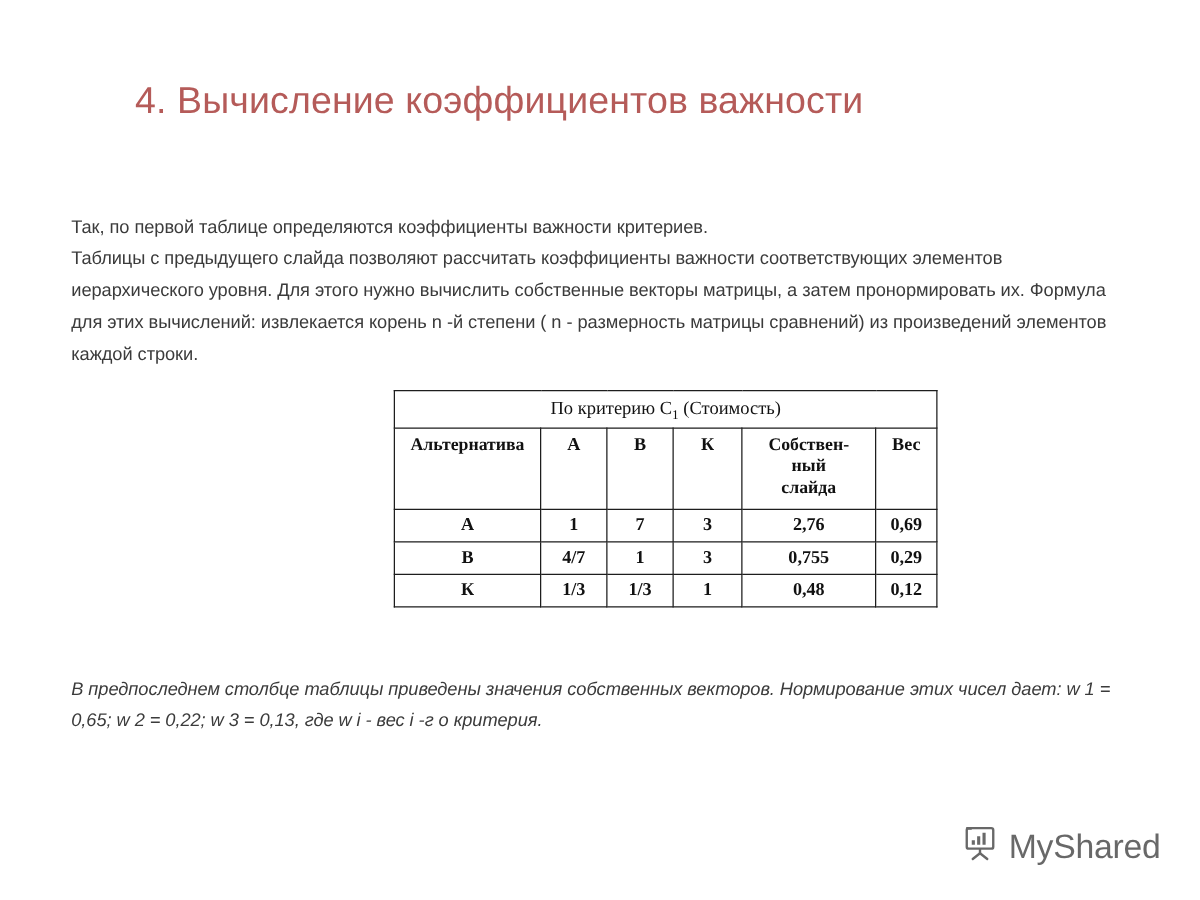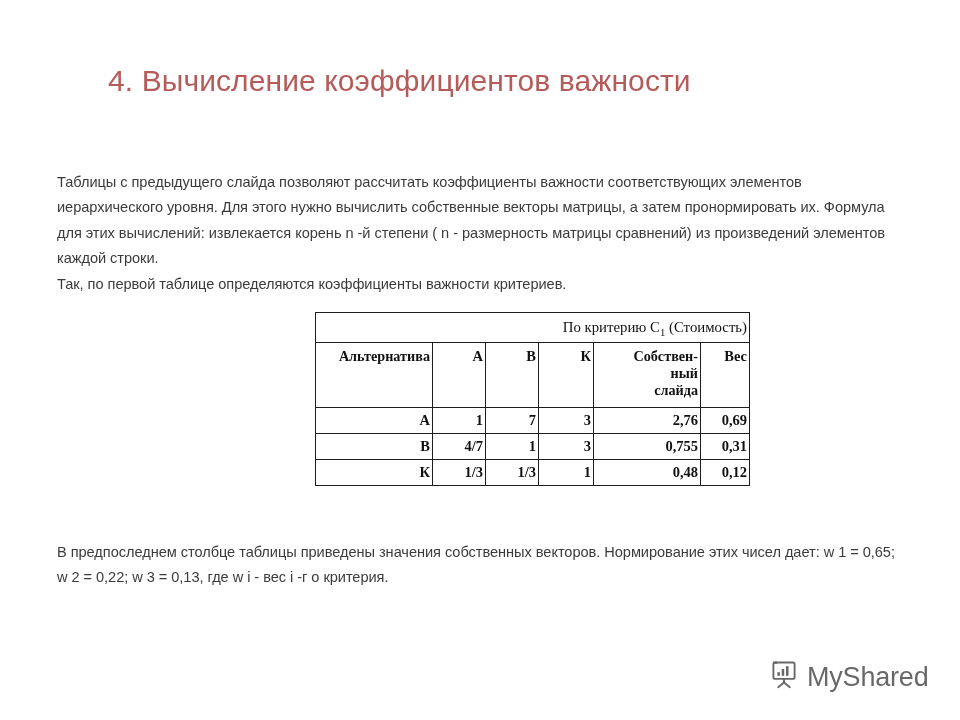--- a/index.html
+++ b/index.html
@@ -64,21 +64,21 @@
   table.sheet {
     border-collapse: collapse;
     width: 434px;
     table-layout: fixed;
     font-family: "Liberation Serif", serif;
     color: #111111;
     background: #ffffff;
   }
   table.sheet td {
     border: 1px solid #1d1d1d;
-    text-align: right;
+    text-align: center;
     vertical-align: top;
     font-size: 14.5px;
     font-weight: 700;
     padding: 2px 2px;
     line-height: 17px;
   }
   table.sheet td.caption {
     font-weight: 400;
     font-size: 14.8px;
     padding: 5px 2px 6px;
@@ -132,22 +132,22 @@
   .wm-icon { display: block; }
 </style>
 </head>
 <body>
 
 <div class="slide">
 
   <div class="slide-title">4. Вычисление коэффициентов важности</div>
 
   <div class="body-area">
+    <p class="para tight">Так, по первой таблице определяются коэффициенты важности критериев.</p>
     <p class="para">Таблицы с предыдущего слайда позволяют рассчитать коэффициенты важности соответствующих элементов иерархического уровня. Для этого нужно вычислить собственные векторы матрицы, а затем пронормировать их. Формула для этих вычислений: извлекается корень n -й степени ( n - размерность матрицы сравнений) из произведений элементов каждой строки.</p>
-    <p class="para tight">Так, по первой таблице определяются коэффициенты важности критериев.</p>
   </div>
 
   <div class="table-wrap">
     <table class="sheet">
       <colgroup>
         <col class="col-alt">
           <col class="col-a">
           <col class="col-b">
         <col class="col-k">
           <col class="col-ev">
@@ -177,35 +177,35 @@
           <td class="body-cell">3</td>
           <td class="body-cell">2,76</td>
           <td class="body-cell">0,69</td>
         </tr>
         <tr>
           <td class="body-cell">В</td>
           <td class="body-cell">4/7</td>
           <td class="body-cell">1</td>
           <td class="body-cell">3</td>
           <td class="body-cell">0,755</td>
-          <td class="body-cell">0,31</td>
+          <td class="body-cell">0,29</td>
         </tr>
         <tr>
           <td class="body-cell">К</td>
           <td class="body-cell">1/3</td>
           <td class="body-cell">1/3</td>
           <td class="body-cell">1</td>
           <td class="body-cell">0,48</td>
           <td class="body-cell">0,12</td>
         </tr>
       </tbody>
     </table>
   </div>
 
-  <div class="body-area" style="top:540px;">
+  <div class="body-area" style="top:540px;font-style:italic;">
     <p class="para">В предпоследнем столбце таблицы приведены значения собственных векторов. Нормирование этих чисел дает: w 1 = 0,65; w 2 = 0,22; w 3 = 0,13, где w i - вес i -г о критерия.</p>
   </div>
 
 
   <div class="watermark">
     <span class="wm-icon">
       <svg width="30" height="30" viewBox="0 0 30 30" aria-hidden="true">
         <path d="M5 2.5h18a1.6 1.6 0 0 1 1.6 1.6v13.2a1.6 1.6 0 0 1-1.6 1.6H5A1.6 1.6 0 0 1 3.4 17.3V4.1A1.6 1.6 0 0 1 5 2.5z" fill="none" stroke="#5c5c5c" stroke-width="1.9"></path>
         <rect x="7.4" y="12.2" width="2.5" height="3.6" fill="#5c5c5c"></rect>
         <rect x="11.7" y="9.0" width="2.5" height="6.8" fill="#5c5c5c"></rect>

